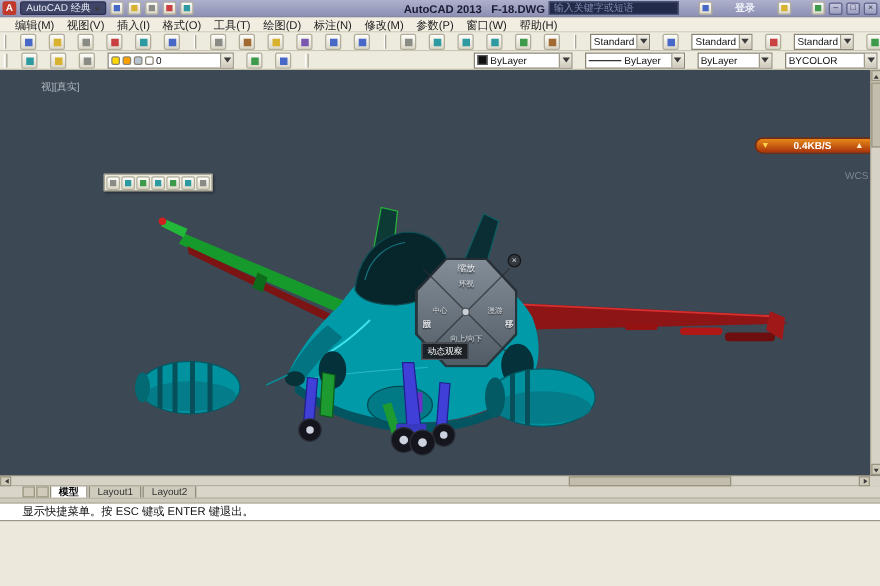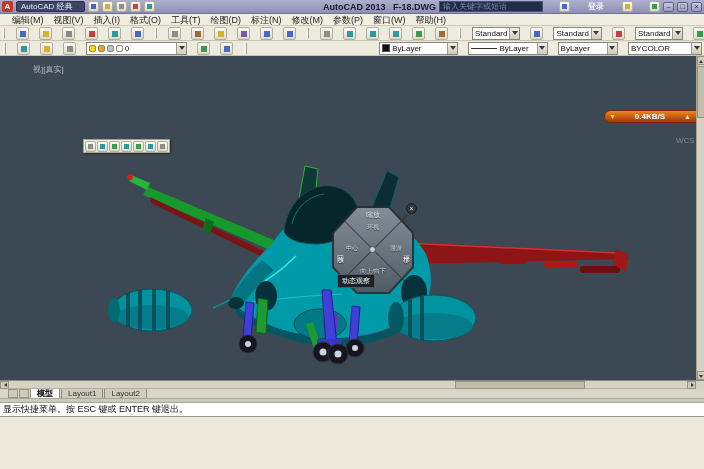--- a/index.html
+++ b/index.html
@@ -81,29 +81,29 @@
   .tri-d { width:0;height:0;border:2px solid transparent;border-top:3px solid #3a3a3a;margin:3px auto 0; }
   .tri-l { width:0;height:0;border:2px solid transparent;border-right:3px solid #3a3a3a;margin:1px auto 0; }
   .tri-r { width:0;height:0;border:2px solid transparent;border-left:3px solid #3a3a3a;margin:1px 0 0 3px; }
 
   #hscroll { height:9px; background:#d6d2c6; border-top:1px solid #8c887c; border-bottom:1px solid #b4b0a0; position:relative; }
   .harrow { position:absolute; top:0; width:9px; height:8px; background:#cfcaba; border:1px solid #98947f; }
   .hthumb { position:absolute; left:455px; top:0; width:130px; height:8px; background:#c2bdac; border:1px solid #98947f; }
   .hcorner { position:absolute; right:0; top:0; width:8px; height:8px; background:#d6d2c6; }
 
   
-  #tabrow { height:10px; background:#d9d5c9; display:flex; align-items:flex-end; padding-left:8px; gap:1px; border-bottom:1px solid #aaa695; }
+  #tabrow { height:10px; background:#d9d5c9; display:flex; align-items:flex-end; padding-left:18px; gap:1px; border-bottom:1px solid #aaa695; }
   .tabnav { width:10px; height:9px; background:#cfcaba; border:1px solid #98947f; }
   .tab { height:10px; font-size:8px; padding:0 6px; display:flex; align-items:center; border:1px solid #8e8a7a; border-bottom:none; background:#cfcbbd; color:#333; white-space:nowrap; }
   .tab.active { background:#fff; font-weight:bold; color:#000; }
 
   
   #cmdhistory { height:14px; background:#f5f4ef; border-bottom:1px solid #b8b4a4; font-family:"DejaVu Sans Mono", monospace; font-size:8px; line-height:7px; color:#111; padding:0 3px; overflow:hidden; }
   #cmdstrip { height:4px; background:#cdc9bd; border-bottom:1px solid #a8a493; }
-  #cmdprompt { height:14px; background:#ffffff; border-bottom:1px solid #9a968a; font-size:9px; color:#111; display:flex; align-items:center; padding:0 3px; }
+  #cmdprompt { height:14px; background:#ffffff; border-bottom:1px solid #9a968a; font-size:9px; color:#111; display:flex; align-items:center; padding:0 18px; }
 
   
   #taskbar { height:38px; background:linear-gradient(#c2cddc,#8899b0); border-top:1px solid #e2eaf4; display:flex; align-items:center; gap:14px; padding:0 6px; }
   .task-icon { width:26px; height:26px; border-radius:4px; flex:0 0 auto; position:relative; box-shadow:0 1px 2px rgba(0,0,0,.35); }
   .ti-dark { background:linear-gradient(#3c4660,#222a3e); }
   .ti-blue { background:radial-gradient(circle at 35% 30%, #7fb2f2, #2456a8); border-radius:50%; }
   .ti-ffox { background:#2a6fdb; border:3px solid #e8671b; border-radius:50%; }
   .ti-gray { background:linear-gradient(#565a62,#2c2f36); }
   .ti-folder { background:linear-gradient(#f2d869,#d8ae2e); }
   .ti-folder::before { content:""; position:absolute; left:2px; top:-3px; width:12px; height:5px; background:#e8c84a; border-radius:2px 2px 0 0; }

